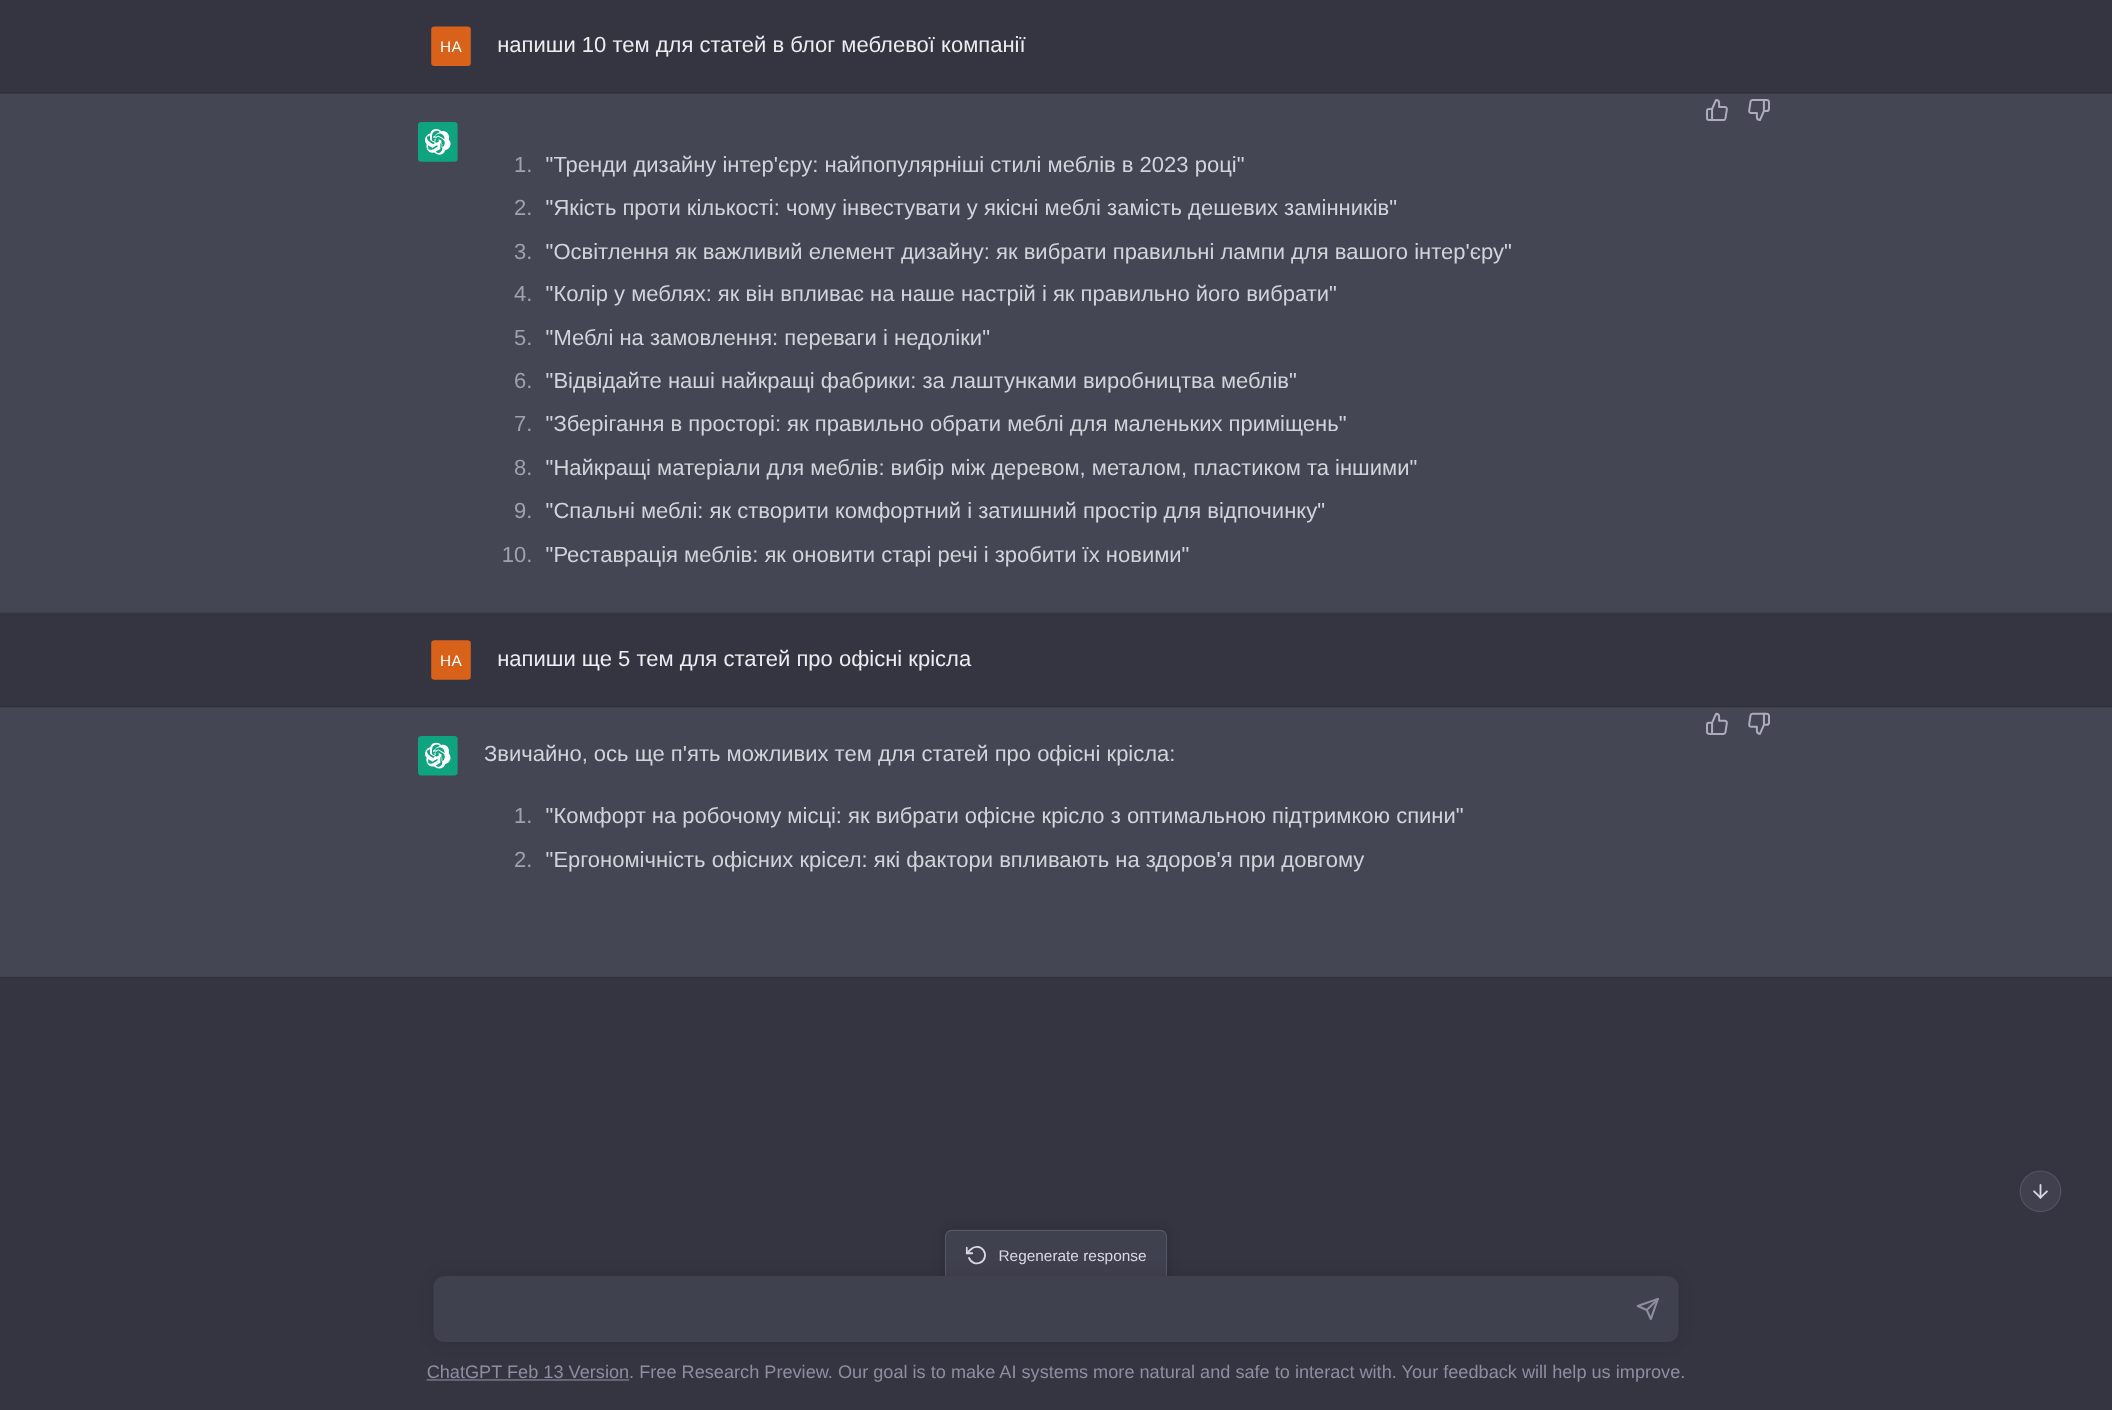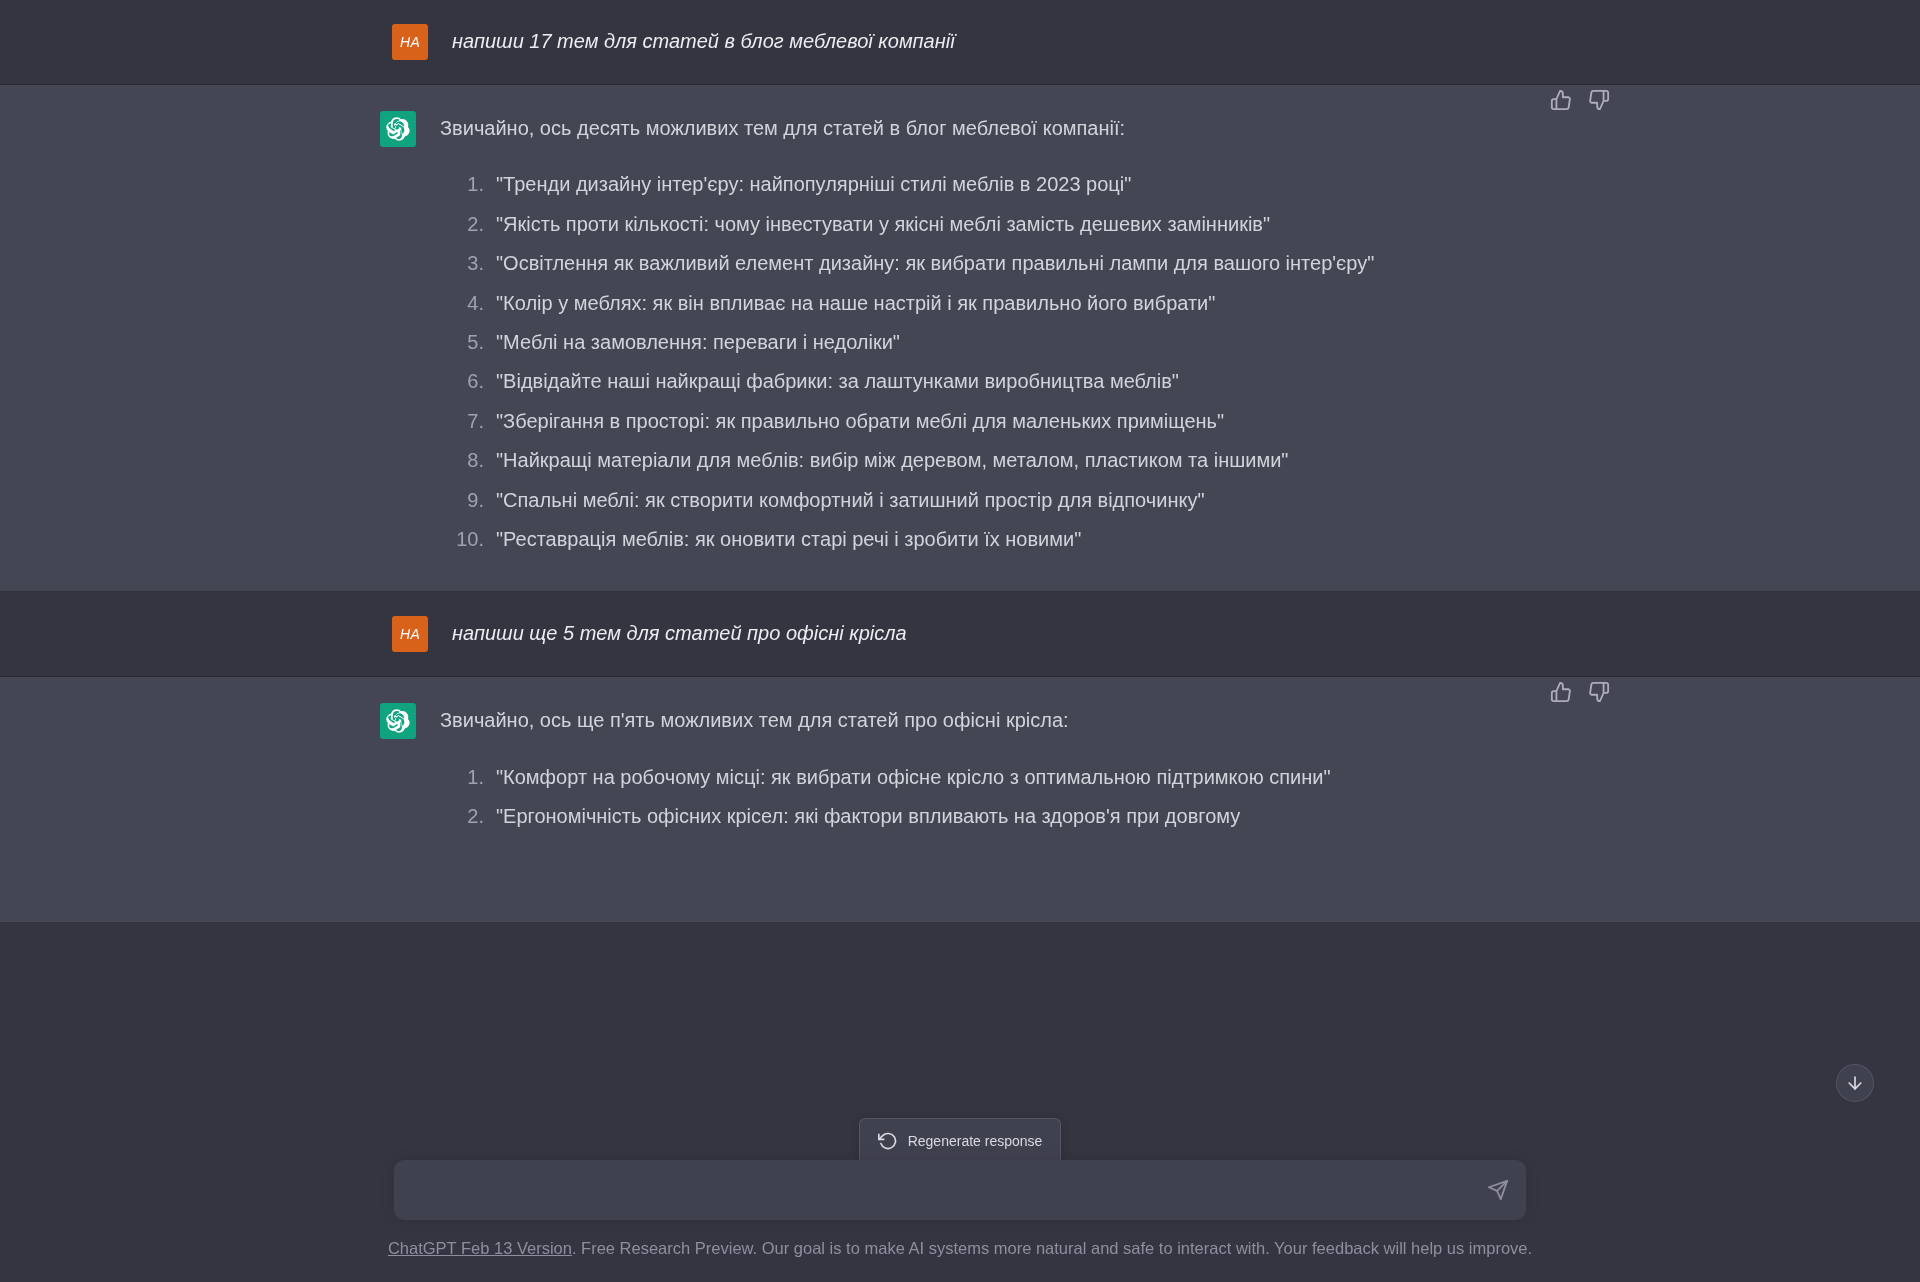--- a/index.html
+++ b/index.html
@@ -128,21 +128,21 @@
   .thumb-btn {
     width: 22px; height: 22px;
     color: #acacbe;
     display: block;
     cursor: pointer;
     background: none; border: none; padding: 0;
   }
   .thumb-btn svg { display:block; width:22px; height:22px; }
 
   
-  .pad-u { padding: 24px 0 24px 12px; font-style: italic; }
+  .pad-u { padding: 24px 0 24px 12px; }
   .pad-a { padding: 26px 0 30px 0; }
 
   
   .composer-wrap {
     position: absolute;
     left: 0; right: 0; bottom: 0;
     height: 182px;
     background: linear-gradient(180deg, rgba(53,55,64,0) 0%, #343541 58%, #343541 100%);
     pointer-events: none;
   }
@@ -241,38 +241,37 @@
   <div class="stream">
 
     <div class="turn user">
       <div class="turn-inner pad-u">
         <div class="avatar-col">
           <div class="avatar user">
             <span>HA</span>
           </div>
         </div>
         <div class="msg-col">
-          <div class="msg-text">напиши 17 тем для статей в блог меблевої компанії</div>
+          <div class="msg-text">напиши 10 тем для статей в блог меблевої компанії</div>
         </div>
       </div>
     </div>
 
     <div class="turn assistant">
       <div class="turn-inner pad-a">
         <div class="avatar-col">
           <div class="avatar bot">
             <span>
               <svg width="24" height="24" viewBox="0 0 41 41" fill="#ffffff" xmlns="http://www.w3.org/2000/svg">
                 <path d="M37.532 16.87a9.963 9.963 0 0 0-.856-8.184 10.078 10.078 0 0 0-10.855-4.835A9.965 9.965 0 0 0 18.306.5a10.079 10.079 0 0 0-9.614 6.977 9.967 9.967 0 0 0-6.664 4.834 10.08 10.08 0 0 0 1.24 11.817 9.965 9.965 0 0 0 .856 8.185 10.079 10.079 0 0 0 10.855 4.835 9.965 9.965 0 0 0 7.516 3.35 10.078 10.078 0 0 0 9.617-6.981 9.967 9.967 0 0 0 6.663-4.834 10.079 10.079 0 0 0-1.243-11.813zM22.498 37.886a7.474 7.474 0 0 1-4.799-1.735c.061-.33.144-.66.246-.98l5.964-3.445a.97.97 0 0 0 .49-.84v-8.414l2.52 1.455a.09.09 0 0 1 .5.073v6.96a7.508 7.508 0 0 1-7.5 7.5l2.529-.574zM6.392 31.006a7.465 7.465 0 0 1-.894-5.023c.06.036.166.1.242.144l5.964 3.445a.971.971 0 0 0 .98 0l7.281-4.202v2.91a.09.09 0 0 1-.36.077l-6.03 3.481a7.508 7.508 0 0 1-10.247-2.746l2.7 1.914zM4.821 13.354a7.47 7.47 0 0 1 3.908-3.284c0 .07-.4.193-.4.279v6.89a.97.97 0 0 0 .49.84l7.28 4.2-2.52 1.456a.09.09 0 0 1-.85.007L7.49 20.16a7.508 7.508 0 0 1-2.669-10.23v3.424zm20.674 4.811l-7.28-4.203 2.52-1.454a.09.09 0 0 1 .85-.008l6.03 3.482a7.5 7.5 0 0 1-1.157 13.528v-6.9a.97.97 0 0 0-.485-.84l.327-3.605zm2.508-3.774a11.1 11.1 0 0 0-.243-.144l-5.963-3.445a.97.97 0 0 0-.98 0l-7.28 4.202v-2.91a.09.09 0 0 1 .036-.077l6.03-3.478a7.5 7.5 0 0 1 11.138 7.772l-2.738-1.92zM14.009 19.3l-2.52-1.455a.09.09 0 0 1-.05-.069v-6.96a7.5 7.5 0 0 1 12.296-5.756c-.61.033-.168.094-.24.135l-5.963 3.445a.97.97 0 0 0-.49.84l-.003 9.82h.97zm1.37-2.95l3.243-1.873 3.243 1.873v3.745l-3.24 1.873-3.243-1.873-.003-3.745z"></path>
               </svg>
             </span>
           </div>
         </div>
         <div class="msg-col">
-          <div class="msg-text">Звичайно, ось десять можливих тем для статей в блог меблевої компанії:</div>
           <ol class="topic-list">
               <li>"Тренди дизайну інтер'єру: найпопулярніші стилі меблів в 2023 році"</li>
               <li>"Якість проти кількості: чому інвестувати у якісні меблі замість дешевих замінників"</li>
               <li>"Освітлення як важливий елемент дизайну: як вибрати правильні лампи для вашого інтер'єру"</li>
               <li>"Колір у меблях: як він впливає на наше настрій і як правильно його вибрати"</li>
               <li>"Меблі на замовлення: переваги і недоліки"</li>
               <li>"Відвідайте наші найкращі фабрики: за лаштунками виробництва меблів"</li>
               <li>"Зберігання в просторі: як правильно обрати меблі для маленьких приміщень"</li>
               <li>"Найкращі матеріали для меблів: вибір між деревом, металом, пластиком та іншими"</li>
               <li>"Спальні меблі: як створити комфортний і затишний простір для відпочинку"</li>

